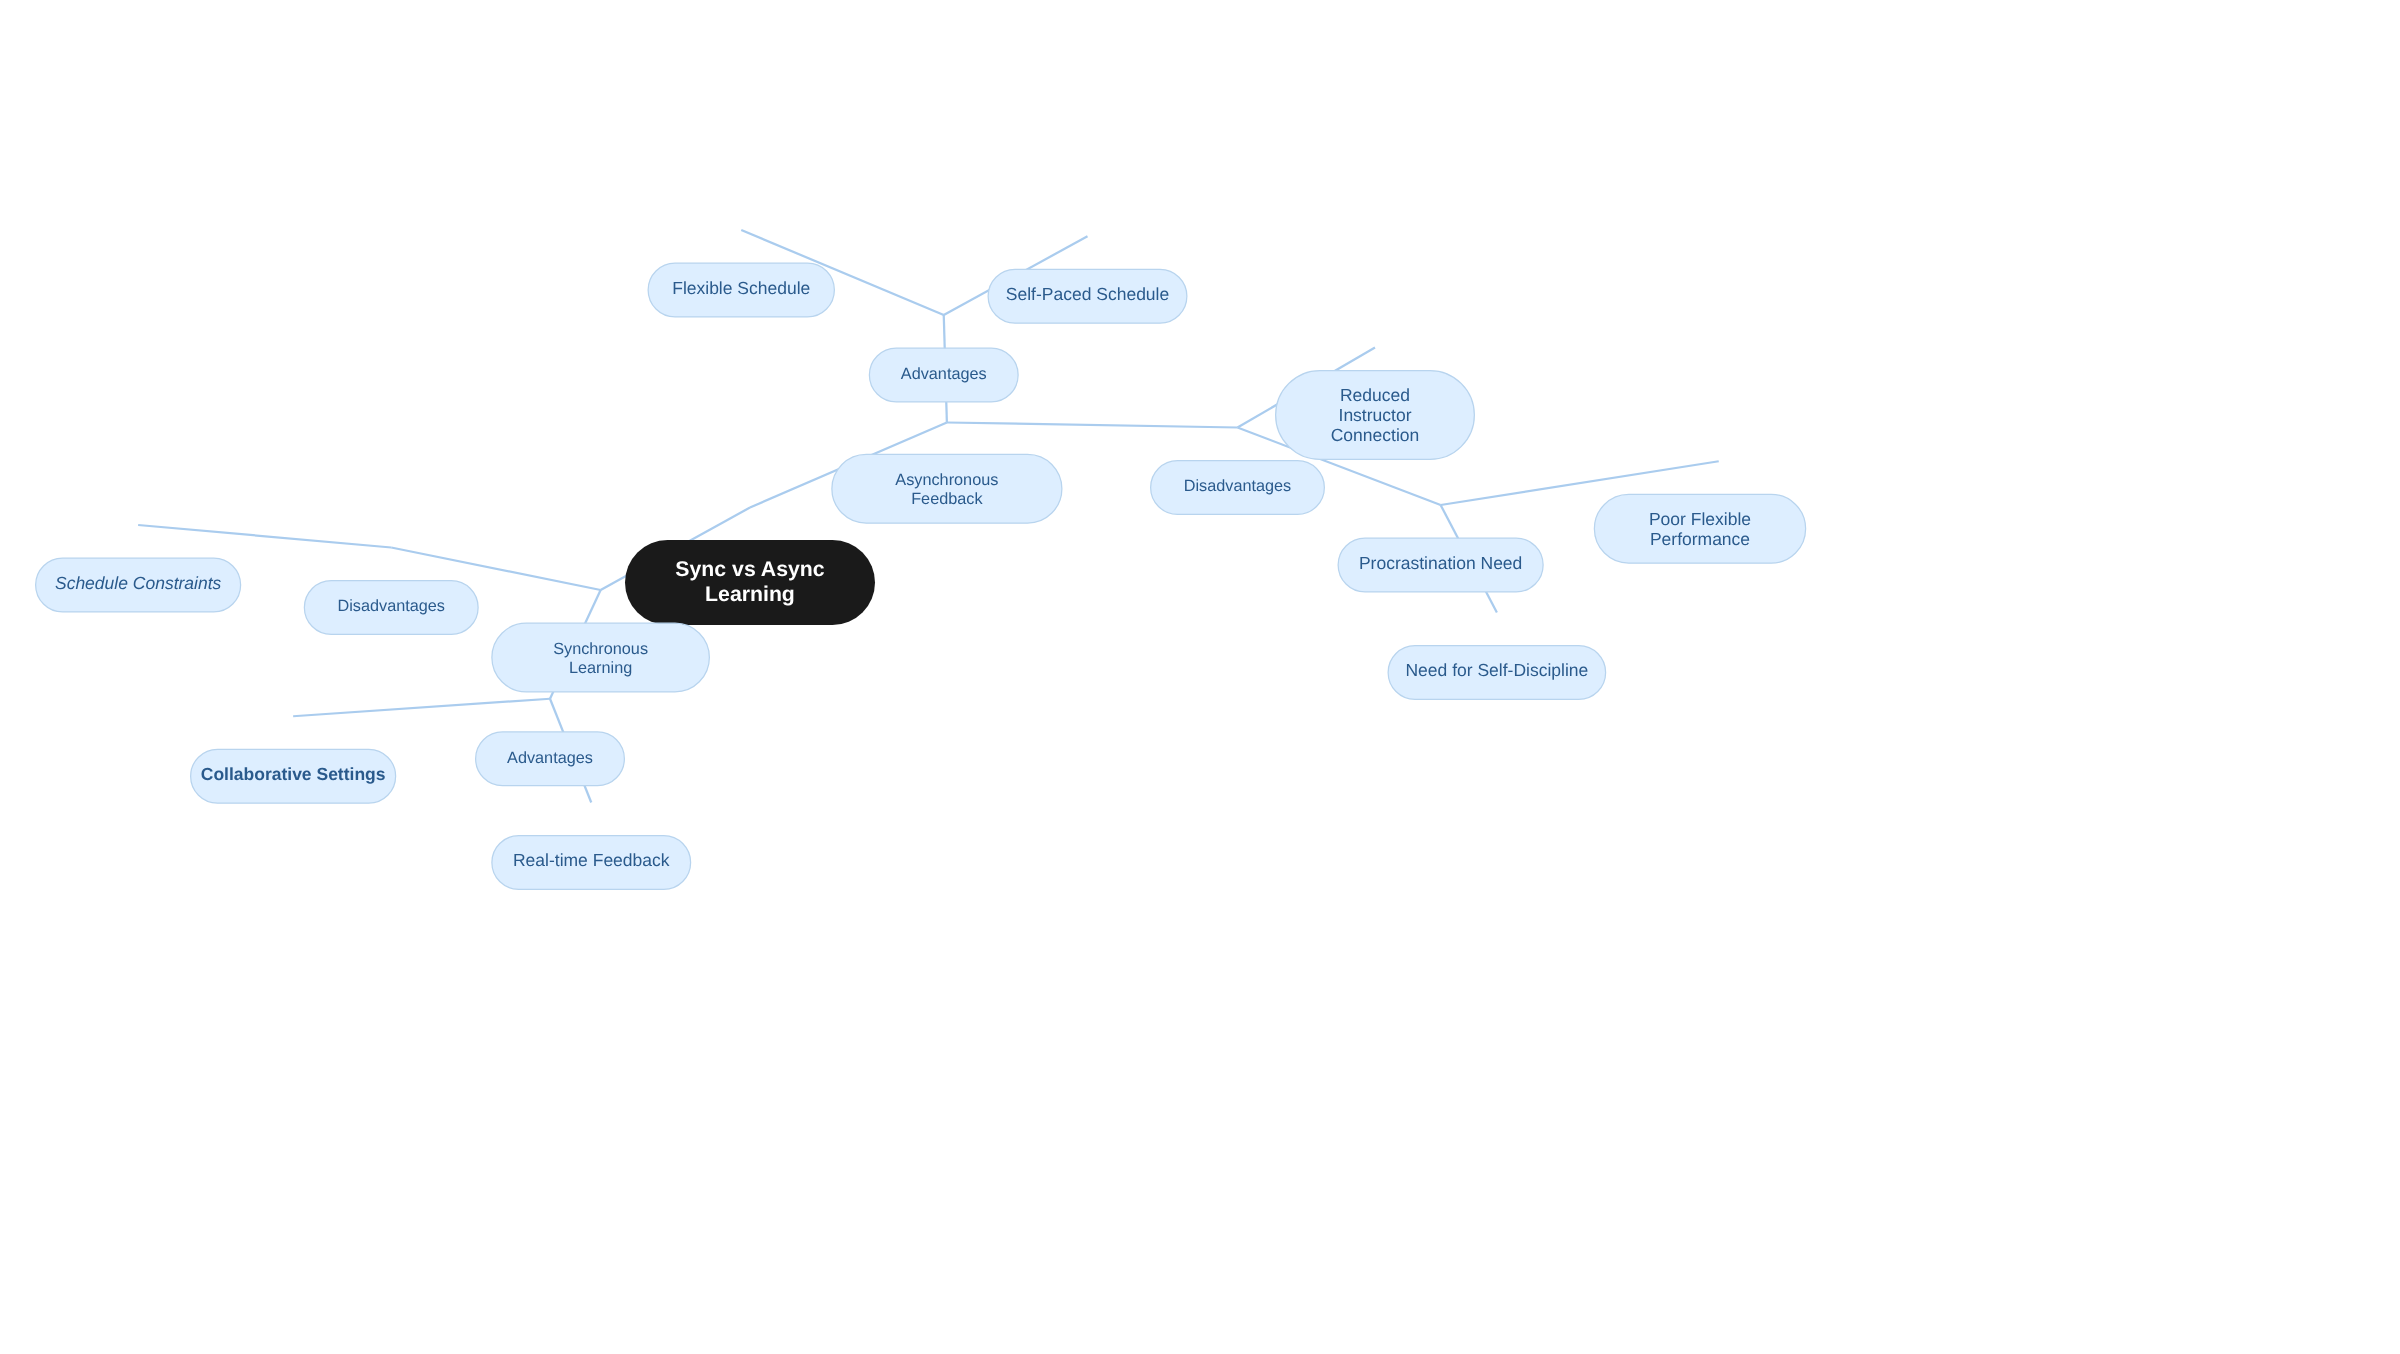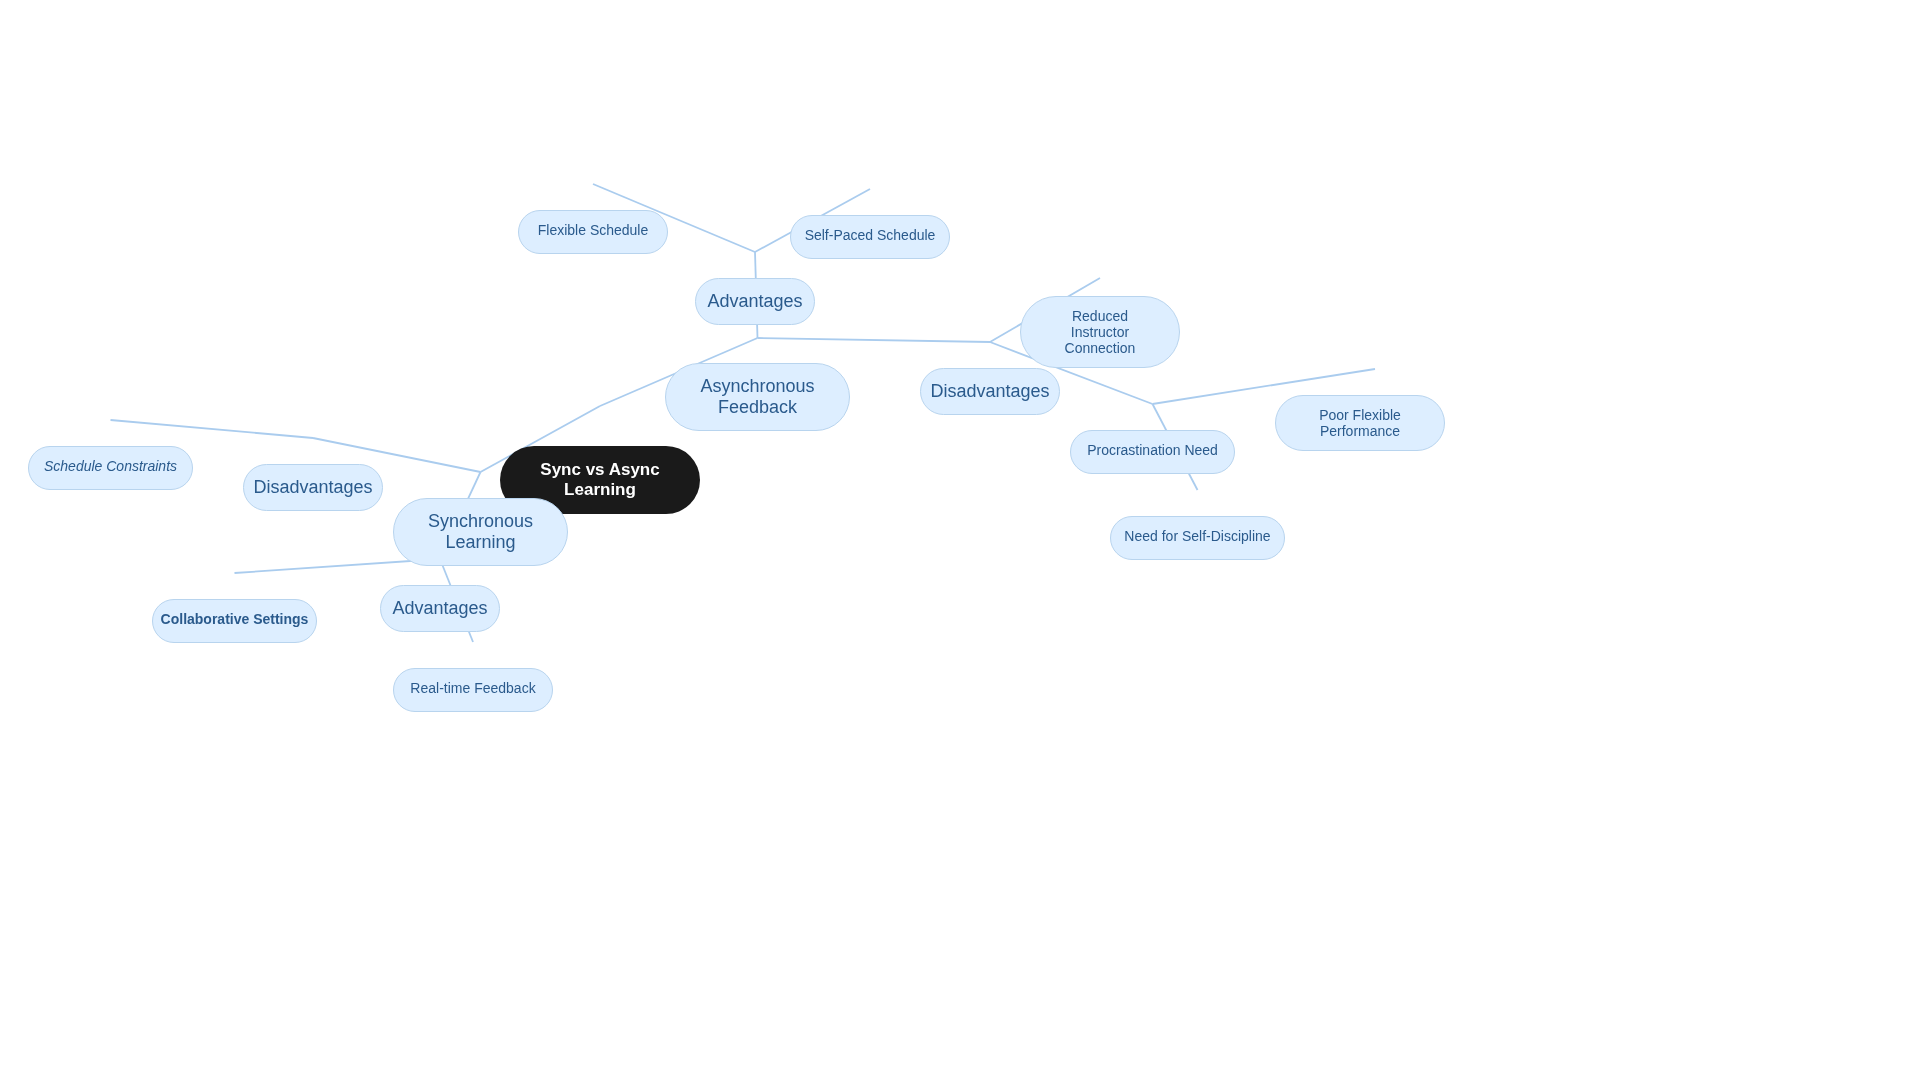--- a/index.html
+++ b/index.html
@@ -33,21 +33,21 @@
       background: #1a1a1a;
       color: #ffffff;
       font-size: 17px;
       font-weight: 600;
       padding: 14px 28px;
       border-radius: 50px;
     }
     .node-mid {
       background: #ddeeff;
       color: #2a5a8c;
-      font-size: 18px;
+      font-size: 13px;
       font-weight: 500;
       padding: 12px 22px;
       border: 1.5px solid #b8d4ee;
       border-radius: 50px;
     }
     .node-leaf {
       background: #ddeeff;
       color: #2a5a8c;
       font-size: 14px;
       font-weight: 400;
@@ -75,21 +75,21 @@
     <path d="M 990 342 Q 1071.25 373 1152.5 404" stroke="#aaccee" stroke-width="1.8" fill="none"></path>
     <path d="M 1152.5 404 Q 1263.75 386.5 1375 369" stroke="#aaccee" stroke-width="1.8" fill="none"></path>
     <path d="M 1152.5 404 Q 1175 447 1197.5 490" stroke="#aaccee" stroke-width="1.8" fill="none"></path>
     <path d="M 480.5 472 Q 396.75 455 313 438" stroke="#aaccee" stroke-width="1.8" fill="none"></path>
     <path d="M 480.5 472 Q 460.25 515.5 440 559" stroke="#aaccee" stroke-width="1.8" fill="none"></path>
     <path d="M 313 438 Q 211.75 429 110.5 420" stroke="#aaccee" stroke-width="1.8" fill="none"></path>
     <path d="M 440 559 Q 337.25 566 234.5 573" stroke="#aaccee" stroke-width="1.8" fill="none"></path>
     <path d="M 440 559 Q 456.5 600.5 473 642" stroke="#aaccee" stroke-width="1.8" fill="none"></path>
   </svg>
 
-<div class="node node-root" style="left: 500px; top: 398px; width: 200px; min-height: 52px;">
+<div class="node node-root" style="left: 500px; top: 384px; width: 200px; min-height: 52px;">
     <span>Sync vs Async Learning</span>
   </div>
 <div class="node node-mid" style="left: 665px; top: 315px; width: 185px; min-height: 46px;">
     <span>Asynchronous Feedback</span>
   </div>
 <div class="node node-mid" style="left: 695px; top: 230px; width: 120px; min-height: 44px;">
     <span>Advantages</span>
   </div>
 <div class="node node-mid" style="left: 920px; top: 320px; width: 140px; min-height: 44px;">
     <span>Disadvantages</span>

